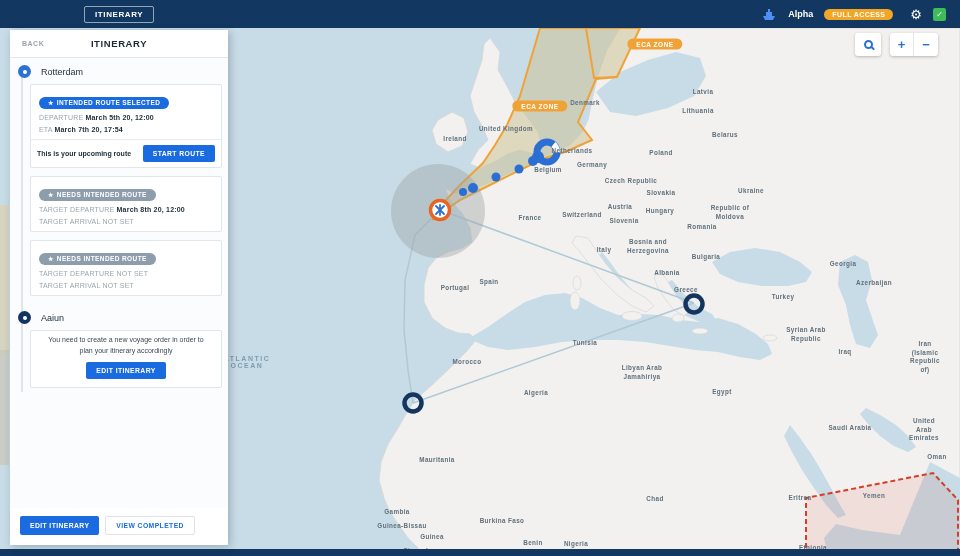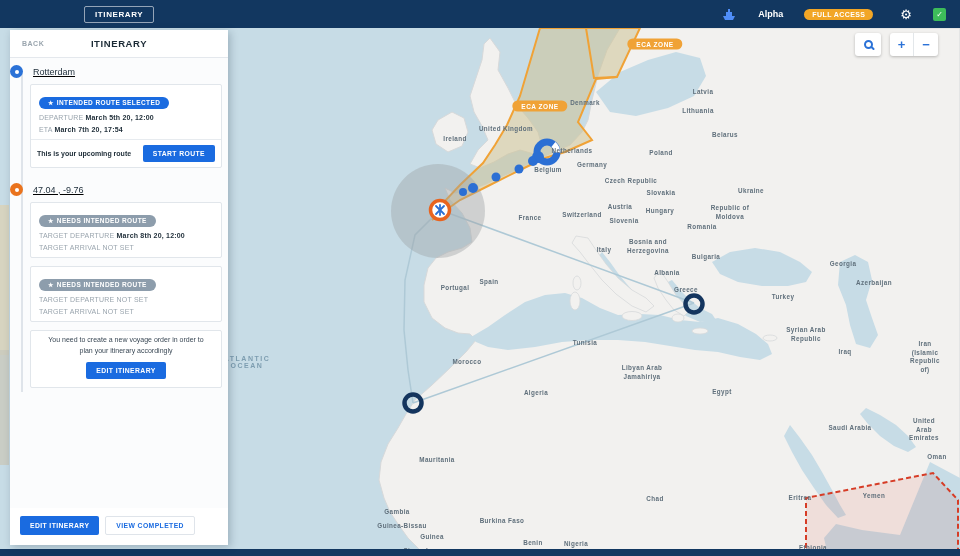--- a/index.html
+++ b/index.html
@@ -5,21 +5,21 @@
   * { margin:0; padding:0; box-sizing:border-box; }
   html,body { width:960px; height:556px; overflow:hidden; }
   body { font-family:"Liberation Sans", sans-serif; background:#c7dce6; }
   .app { position:relative; width:960px; height:556px; overflow:hidden; }
 
   
   .navbar { position:absolute; top:0; left:0; width:960px; height:28px; background:#123760; z-index:40;
             display:flex; align-items:center; }
   .nav-tab { margin-left:84px; border:1px solid rgba(255,255,255,.55); border-radius:2px;
              color:#fff; font-size:8px; font-weight:bold; letter-spacing:.6px; padding:3px 10px; cursor:pointer; }
-  .nav-right { margin-left:auto; margin-right:14px; display:flex; align-items:center; gap:21px; }
+  .nav-right { margin-left:auto; margin-right:14px; display:flex; align-items:center; gap:11px; }
   .ship-ico svg { display:block; }
   .user-name { color:#fff; font-size:9px; font-weight:bold; }
   .access-pill { background:#f2a626; color:#fff; font-size:7px; font-weight:bold; letter-spacing:.4px;
                  border-radius:8px; padding:2px 8px; }
   .gear { color:#fff; font-size:13px; line-height:1; cursor:pointer; margin-left:6px; }
   .green-ico { width:13px; height:13px; background:#3dbc5a; border-radius:2px; color:#fff; font-size:8px;
                display:flex; align-items:center; justify-content:center; cursor:pointer; }
 
   
   .map { position:absolute; top:28px; left:0; width:960px; height:528px; z-index:1; }
@@ -48,21 +48,21 @@
   
   .sidebar { position:absolute; top:30px; left:10px; width:218px; height:515px; background:#fff; z-index:50;
              box-shadow:2px 2px 8px rgba(20,40,60,.25); display:flex; flex-direction:column; }
   .sb-header { position:relative; height:28px; border-bottom:1px solid #e4e8ed; display:flex; align-items:center;
                flex:none; }
   .sb-back { color:#9aa5ae; font-size:7px; font-weight:bold; letter-spacing:.5px; margin-left:12px; cursor:pointer; }
   .sb-title { position:absolute; left:0; right:0; text-align:center; color:#1c2b36; font-size:9.5px;
               font-weight:bold; letter-spacing:.6px; }
   .sb-body { position:relative; flex:1; overflow:hidden; background:#fbfcfd; }
   .timeline { position:absolute; left:11px; top:16px; width:2px; height:318px; background:#dfe4ea; }
-  .it-row { position:relative; display:flex; align-items:center; padding:7px 10px 6px 0;text-decoration:underline; }
+  .it-row { position:relative; display:flex; align-items:center; padding:7px 10px 6px 8px; }
   .tl-marker { width:13px; height:13px; border-radius:50%; flex:none; display:flex; align-items:center;
                justify-content:center; z-index:2; }
   .tl-marker::after { content:""; width:4px; height:4px; background:#fff; border-radius:50%; }
   .it-name { margin-left:10px; font-size:9px; color:#22313d; font-weight:500; }
   .it-card { position:relative; margin:0 6px 8px 20px; background:#fff; border:1px solid #e1e6eb; border-radius:2px;
              z-index:2; }
   .card-pad { padding:6px 8px; }
   .badge { display:inline-flex; align-items:center; gap:3px; color:#fff; font-size:6.5px; font-weight:bold;
            letter-spacing:.4px; border-radius:9px; padding:2.5px 9px; }
   .badge .star { font-size:6px; }
@@ -312,24 +312,20 @@
             <span>ETA</span>
             <b>March 7th 20, 17:54</b>
           </div>
         </div>
         <div class="card-foot">
           <span class="foot-note">This is your upcoming route</span>
           <button class="btn-blue">START ROUTE</button>
         </div>
       </div>
 
-      <div class="it-row">
-        <span class="tl-marker" style="background: rgb(234, 115, 29);"></span>
-        <span class="it-name">47.04 , -9.76</span>
-      </div>
       <div class="it-card">
         <div class="card-pad">
           <span class="badge badge-gray">
             <span class="star">★</span>
             <span>NEEDS INTENDED ROUTE</span>
           </span>
           <div class="fline">
             <span>TARGET DEPARTURE</span>
             <b>March 8th 20, 12:00</b>
           </div>
@@ -347,20 +343,24 @@
           </span>
           <div class="fline">
             <span>TARGET DEPARTURE NOT SET</span>
           </div>
           <div class="fline">
             <span>TARGET ARRIVAL NOT SET</span>
           </div>
         </div>
       </div>
 
+      <div class="it-row">
+        <span class="tl-marker" style="background: rgb(17, 52, 97);"></span>
+        <span class="it-name">Aaiun</span>
+      </div>
       <div class="it-card card-center">
         <div class="card-note">You need to create a new voyage order in order to plan your itinerary accordingly</div>
         <button class="btn-blue">EDIT ITINERARY</button>
       </div>
     </div>
 
     <div class="sb-footer">
       <button class="btn-blue">EDIT ITINERARY</button>
       <button class="btn-outline">VIEW COMPLETED</button>
     </div>

